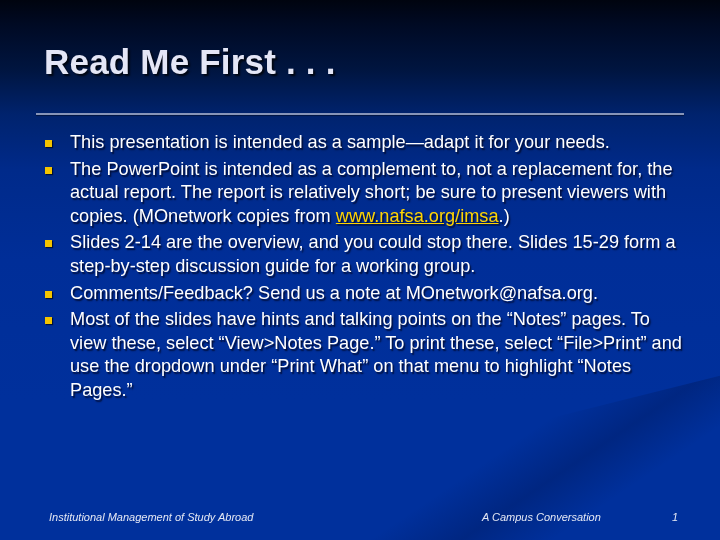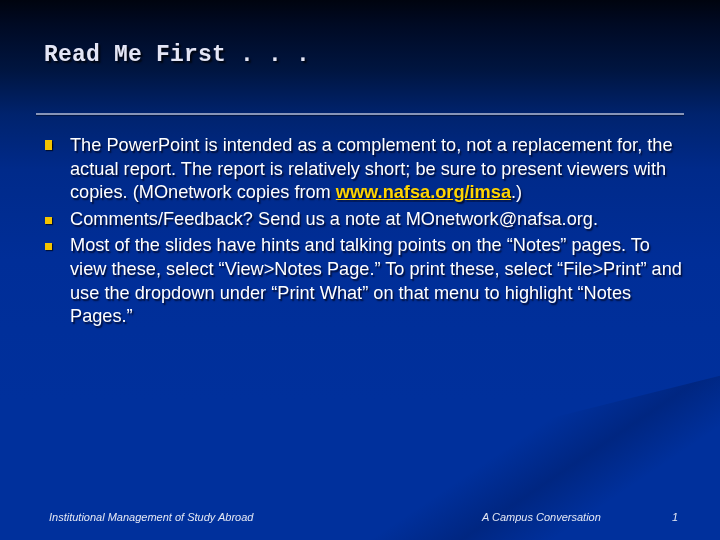--- a/index.html
+++ b/index.html
@@ -34,23 +34,23 @@
       height: 120px;
       background: linear-gradient(160deg, rgba(0,20,80,0) 30%, rgba(0,20,80,0.35) 50%, rgba(0,20,80,0) 70%);
       transform: rotate(-14deg);
       pointer-events: none;
     }
     .title {
       position: absolute;
       left: 44px;
       top: 42px;
       margin: 0;
-      font-family: Liberation Mono, monospace;
+      font-family: Liberation Sans, sans-serif;
       font-weight: bold;
-      font-size: 23px;
+      font-size: 35px;
       color: #e4e6f6;
       letter-spacing: 0.2px;
       text-shadow: 2px 2px 2px rgba(0,0,0,0.75);
     }
     .divider {
       position: absolute;
       left: 36px;
       top: 113px;
       width: 648px;
       height: 2px;
@@ -81,21 +81,20 @@
       top: 9px;
       width: 7px;
       height: 7px;
       background: #f3c400;
       box-shadow: 1px 1px 1px rgba(0,0,0,0.6);
     }
     .link {
       color: #ffd400;
       text-decoration: underline;
       cursor: pointer;
-      font-weight: bold;
     }
     .footer {
       position: absolute;
       top: 511px;
       font-size: 11px;
       color: #e4e8f4;
       font-style: italic;
     }
     .footer-left { left: 49px; }
     .footer-center { left: 482px; }
@@ -107,24 +106,29 @@
 <div class="slide">
   <div class="swoosh"></div>
 
   <h1 class="title">Read Me First . . .</h1>
 
   <div class="divider"></div>
 
   <ul class="bullets">
     <li class="bullet-item">
       <span class="bullet-marker"></span>
+      <span>This presentation is intended as a sample—adapt it for your needs.</span>
     </li>
     <li class="bullet-item">
       <span class="bullet-marker"></span>
       <span>The PowerPoint is intended as a complement to, not a replacement for, the actual report.  The report is relatively short; be sure to present viewers with copies.  (MOnetwork copies from </span><span class="link">www.nafsa.org/imsa</span><span>.)</span>
+    </li>
+    <li class="bullet-item">
+      <span class="bullet-marker"></span>
+      <span>Slides 2-14 are the overview, and you could stop there.  Slides 15-29 form a step-by-step discussion guide for a working group.</span>
     </li>
     <li class="bullet-item">
       <span class="bullet-marker"></span>
       <span>Comments/Feedback?  Send us a note at MOnetwork@nafsa.org.</span>
     </li>
     <li class="bullet-item">
       <span class="bullet-marker"></span>
       <span>Most of the slides have hints and talking points on the “Notes” pages.  To view these, select “View&gt;Notes Page.”  To print these, select “File&gt;Print” and use the dropdown under “Print What” on that menu to highlight “Notes Pages.”</span>
     </li>
   </ul>

